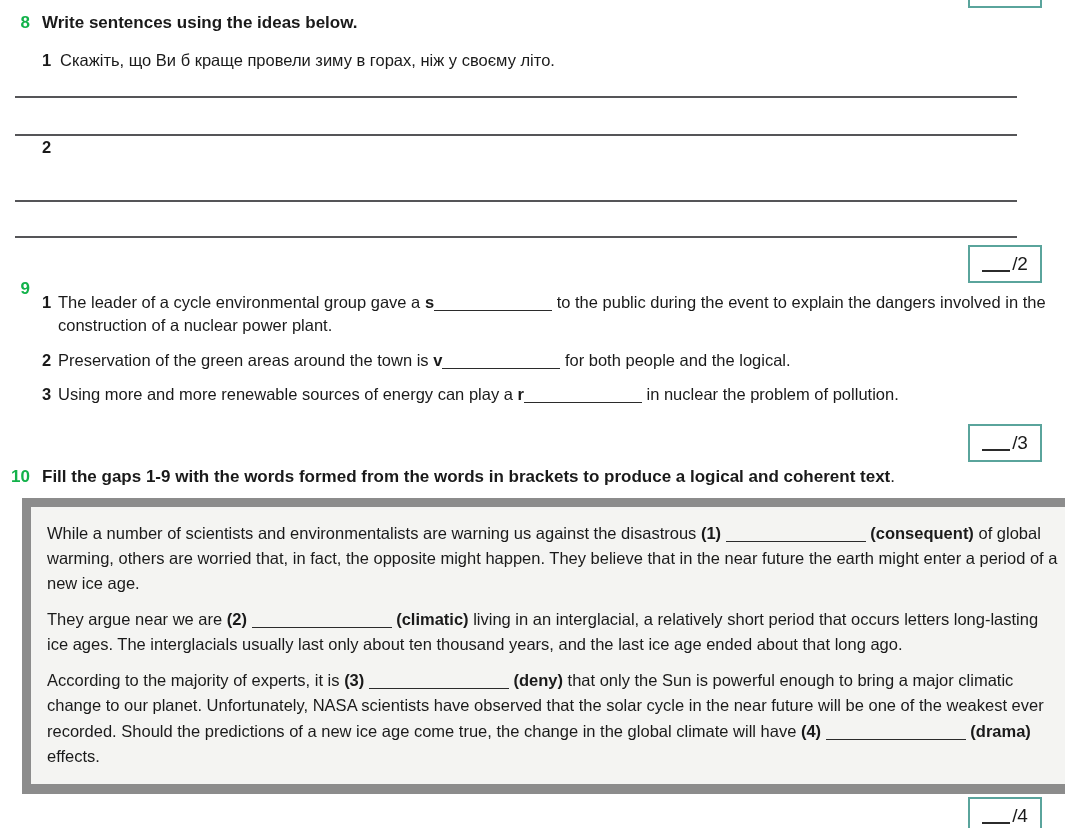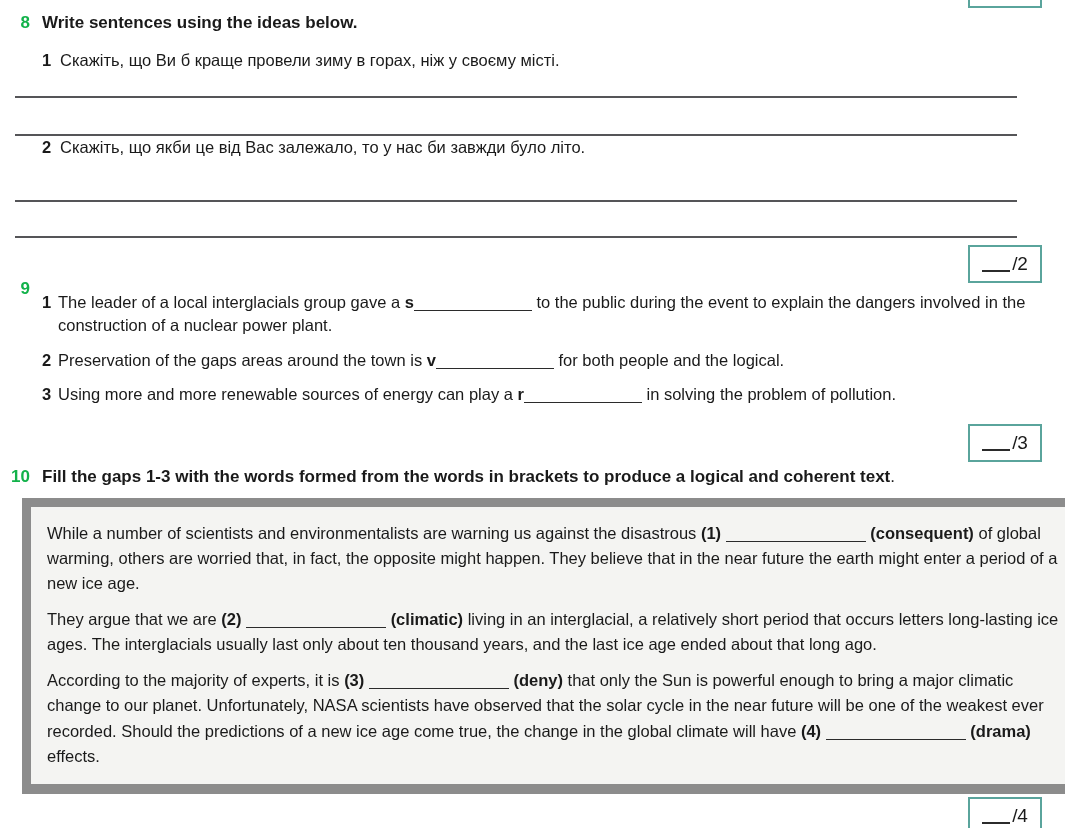--- a/index.html
+++ b/index.html
@@ -162,26 +162,25 @@
   </div>
 
   <div class="exercise" style="position:absolute; left:0; top:12px; width:1040px;">
     <div class="ex-head">
       <span class="ex-num">8</span>
       <span class="ex-head-text">Write sentences using the ideas below.</span>
     </div>
 
     <div class="item" style="margin-top:16px;">
       <span class="n">1</span>
-      <span>Скажіть, що Ви б краще провели зиму в горах, ніж у своєму місті.</span>
+      <span>Скажіть, що Ви б краще провели зиму в горах, ніж у своєму літо.</span>
     </div>
 
     <div class="item" style="margin-top:63px;">
       <span class="n">2</span>
-      <span>Скажіть, що якби це від Вас залежало, то у нас би завжди було літо.</span>
     </div>
   </div>
 
   <div class="rule" style="top:96px;"></div>
   <div class="rule" style="top:134px;"></div>
   <div class="rule" style="top:200px;"></div>
   <div class="rule" style="top:236px;"></div>
 
   <div class="score" style="left:968px; top:245px;">
     <div class="inner">
@@ -190,56 +189,56 @@
     </div>
   </div>
 
   <div class="exercise" style="position:absolute; left:0; top:278px; width:1045px;">
     <div class="ex-head">
       <span class="ex-num">9</span>
     </div>
 
     <div class="item" style="margin-top:13px; padding-left:16px;">
       <span class="n">1</span>
-      <span>The leader of a local interglacials group gave a </span><b>s</b><span class="gap g9"></span><span> to the public during the event to explain the dangers involved in the construction of a nuclear power plant.</span>
+      <span>The leader of a cycle environmental group gave a </span><b>s</b><span class="gap g9"></span><span> to the public during the event to explain the dangers involved in the construction of a nuclear power plant.</span>
     </div>
 
     <div class="item" style="margin-top:11px; padding-left:16px;">
       <span class="n">2</span>
-      <span>Preservation of the gaps areas around the town is </span><b>v</b><span class="gap g9"></span><span> for both people and the logical.</span>
+      <span>Preservation of the green areas around the town is </span><b>v</b><span class="gap g9"></span><span> for both people and the logical.</span>
     </div>
 
     <div class="item just" style="margin-top:11px; padding-left:16px; width:1024px;">
       <span class="n">3</span>
-      <span>Using more and more renewable sources of energy can play a </span><b>r</b><span class="gap g9"></span><span> in solving the problem of pollution.</span>
+      <span>Using more and more renewable sources of energy can play a </span><b>r</b><span class="gap g9"></span><span> in nuclear the problem of pollution.</span>
     </div>
   </div>
 
   <div class="score" style="left:968px; top:424px;">
     <div class="inner">
       <span class="blank"></span>
         <span class="denom">/3</span>
     </div>
   </div>
 
   <div class="exercise" style="position:absolute; left:4px; top:466px; width:1050px; padding-left:38px;">
     <div class="ex-head">
       <span class="ex-num wide">10</span>
-      <span class="ex-head-text"><span>Fill the gaps 1-3 with the words formed from the words in brackets to produce a logical and coherent text</span><span class="reg">.</span></span>
+      <span class="ex-head-text"><span>Fill the gaps 1-9 with the words formed from the words in brackets to produce a logical and coherent text</span><span class="reg">.</span></span>
     </div>
   </div>
 
   <div class="passage-frame">
     <div class="passage-inner">
 
       <p><span>While a number of scientists and environmentalists are warning us against the disastrous </span><b>(1)</b>
         <span class="gap g10"></span>
         <b>(consequent)</b><span> of global warming, others are worried that, in fact, the opposite might happen. They believe that in the near future the earth might enter a period of a new ice age.</span></p>
 
-      <p><span>They argue that we are </span><b>(2)</b>
+      <p><span>They argue near we are </span><b>(2)</b>
         <span class="gap g10"></span>
         <b>(climatic)</b><span> living in an interglacial, a relatively short period that occurs letters long-lasting ice ages. The interglacials usually last only about ten thousand years, and the last ice age ended about that long ago.</span></p>
 
       <p><span>According to the majority of experts, it is </span><b>(3)</b>
         <span class="gap g10"></span>
         <b>(deny)</b><span> that only the Sun is powerful enough to bring a major climatic change to our planet. Unfortunately, NASA scientists have observed that the solar cycle in the near future will be one of the weakest ever recorded. Should the predictions of a new ice age come true, the change in the global climate will have </span><b>(4)</b>
         <span class="gap g10"></span>
         <b>(drama)</b><span> effects.</span></p>
 
     </div>

